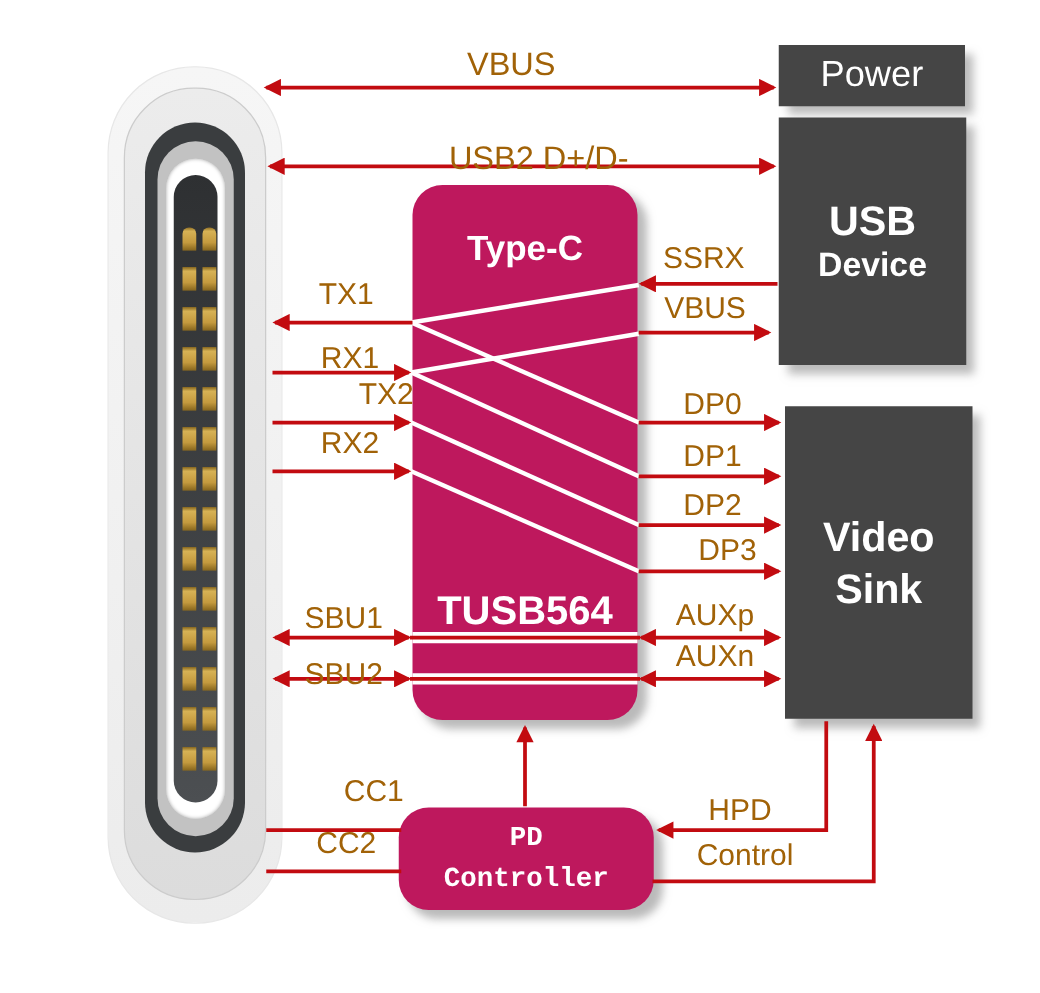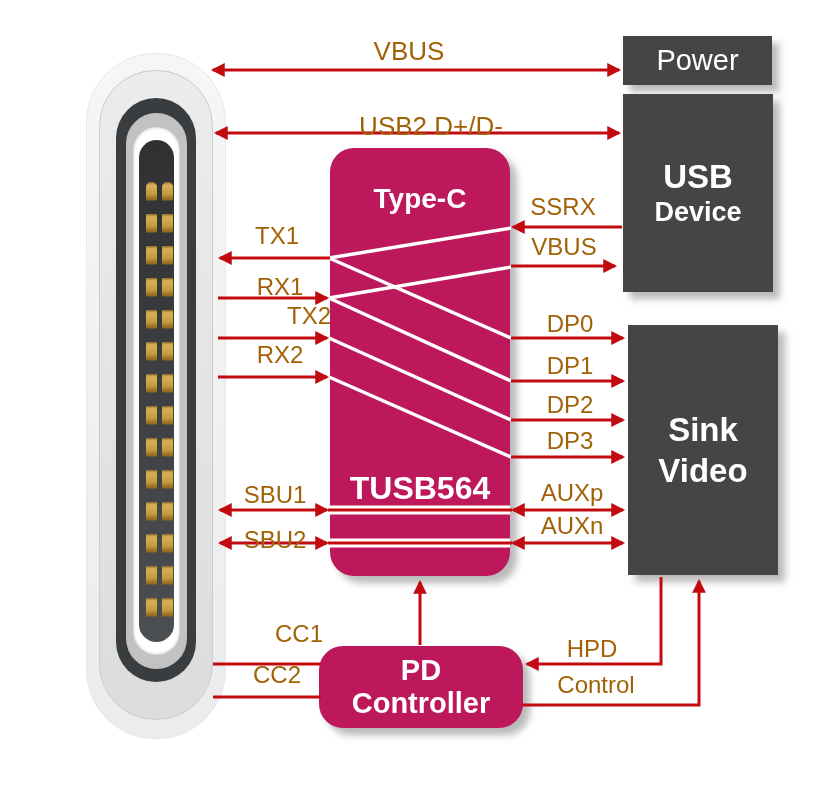--- a/index.html
+++ b/index.html
@@ -13,21 +13,21 @@
   .blk-dark{background:#454545;}
   .blk-red{background:#be185d;border-radius:24px;}
   .pwr{left:623px;top:36px;width:149px;height:49px;font-size:29px;font-weight:400;}
   .usbdev{left:623px;top:94px;width:150px;height:198px;}
   .usbdev .l1{font-size:33px;font-weight:700;line-height:38px;}
   .usbdev .l2{font-size:27px;font-weight:700;line-height:32px;}
   .vsink{left:628px;top:325px;width:150px;height:250px;font-size:33px;font-weight:700;line-height:41px;}
   .mux{left:330px;top:148px;width:180px;height:428px;justify-content:flex-start;}
   .mux .title{position:absolute;top:34px;width:100%;font-size:28px;font-weight:700;line-height:33px;}
   .mux .part{position:absolute;top:322px;width:100%;font-size:32px;font-weight:700;}
-  .pd{left:319px;top:646px;width:204px;height:82px;font-size:29px;font-weight:700;line-height:33px;}
+  .pd{left:319px;top:646px;width:204px;height:82px;font-size:22px;font-weight:700;line-height:33px;font-family:Liberation Mono, monospace;}
   
   .cshape{position:absolute;}
   .c-outer{left:86px;top:53px;width:138px;height:684px;border-radius:69px;
            background:linear-gradient(180deg,#f6f6f6,#ececec);border:1px solid #e7e7e7;}
   .c-mid{left:99px;top:70px;width:112px;height:648px;border-radius:56px;
          background:linear-gradient(180deg,#ececec,#dcdcdc);border:1px solid #cccccc;}
   .c-dark{left:116px;top:98px;width:80px;height:584px;border-radius:40px;background:#3a3d3f;}
   .c-gray{left:126px;top:113px;width:61px;height:556px;border-radius:31px;background:#c2c2c2;}
   .c-gloss{left:133px;top:127px;width:47px;height:528px;border-radius:24px;
            background:#ffffff;box-shadow:inset 0 0 3px #aaa;}
@@ -64,22 +64,22 @@
   <div class="blk blk-dark pwr">
     <span>Power</span>
   </div>
 
   <div class="blk blk-dark usbdev">
     <span class="l1">USB</span>
     <span class="l2">Device</span>
   </div>
 
   <div class="blk blk-dark vsink">
+    <span>Video</span>
     <span>Sink</span>
-    <span>Video</span>
   </div>
 
   <div class="blk blk-red mux">
     <div class="title">
       <div>Type-C</div>
     </div>
     <div class="part">TUSB564</div>
   </div>
 
   <div class="blk blk-red pd">
@@ -145,21 +145,21 @@
   <div class="sig big" style="left:431px;top:111px;">USB2 D+/D-</div>
   <div class="sig" style="left:277px;top:222px;">TX1</div>
   <div class="sig" style="left:280px;top:273px;">RX1</div>
   <div class="sig" style="left:277px;top:302px;margin-left:32px;">TX2</div>
   <div class="sig" style="left:280px;top:341px;">RX2</div>
   <div class="sig" style="left:563px;top:193px;">SSRX</div>
   <div class="sig" style="left:564px;top:233px;">VBUS</div>
   <div class="sig" style="left:570px;top:310px;">DP0</div>
   <div class="sig" style="left:570px;top:352px;">DP1</div>
   <div class="sig" style="left:570px;top:391px;">DP2</div>
-  <div class="sig" style="left:570px;top:427px;">DP3</div>
+  <div class="sig" style="left:582px;top:427px;">DP3</div>
   <div class="sig" style="left:275px;top:481px;">SBU1</div>
   <div class="sig" style="left:275px;top:526px;">SBU2</div>
   <div class="sig" style="left:572px;top:479px;">AUXp</div>
   <div class="sig" style="left:572px;top:512px;">AUXn</div>
   <div class="sig" style="left:277px;top:620px;margin-left:22px;">CC1</div>
   <div class="sig" style="left:277px;top:661px;">CC2</div>
   <div class="sig" style="left:592px;top:635px;">HPD</div>
   <div class="sig" style="left:596px;top:671px;">Control</div>
 
 </div>

